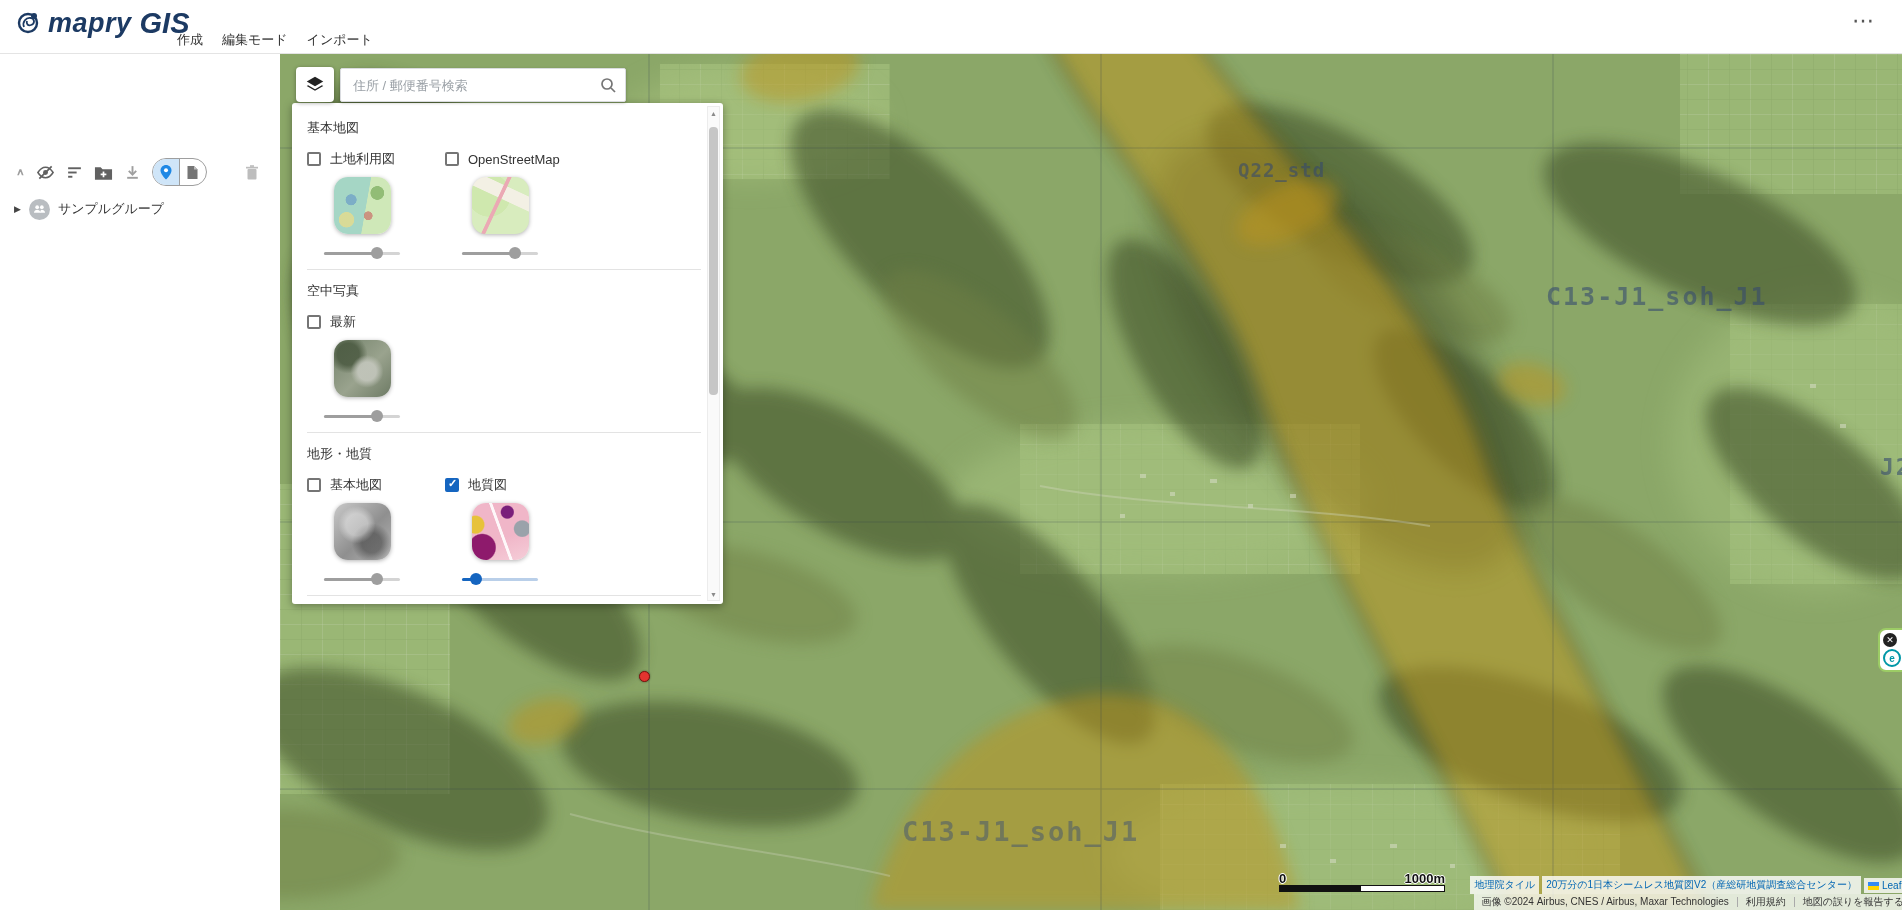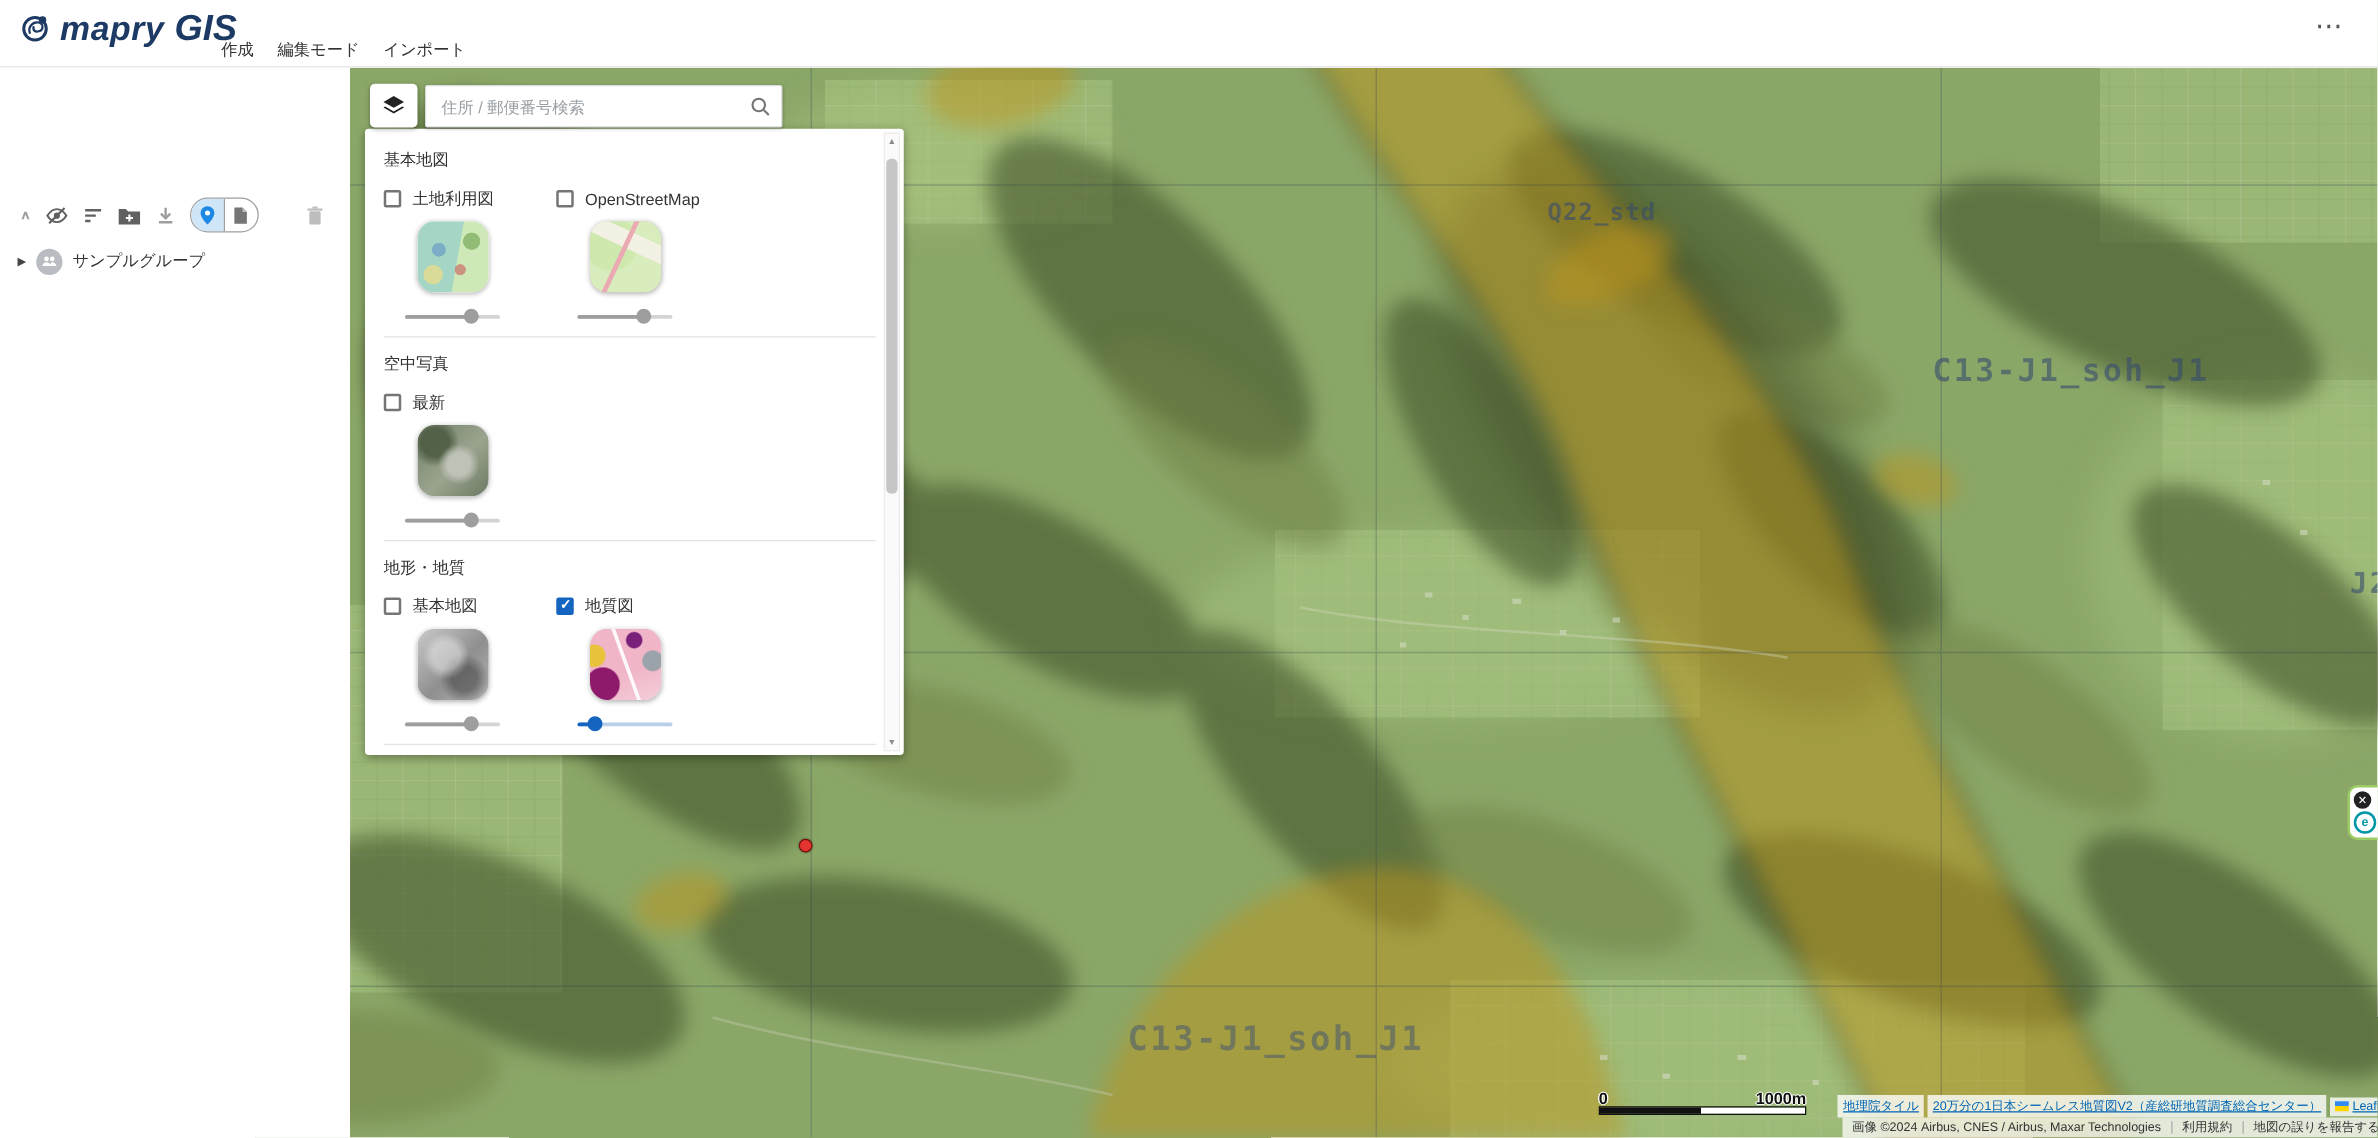--- a/index.html
+++ b/index.html
@@ -85,21 +85,21 @@
   #scroll-up{top:0;}
   #scroll-down{bottom:0;}
   #scroll-thumb{position:absolute;left:1px;top:20px;width:9px;height:268px;background:#c6c6c6;border-radius:4px;cursor:pointer;}
 
   
   #scalebar{position:absolute;left:999px;top:817px;width:166px;pointer-events:none;}
   #scalebar .labels{display:flex;justify-content:space-between;font-size:13px;font-weight:bold;color:#111;text-shadow:-1px 0 #fff,1px 0 #fff,0 -1px #fff,0 1px #fff;height:14px;}
   #scalebar .bar{height:5px;border:1px solid #111;background:linear-gradient(to right,#111 0 49.5%,#fff 49.5%);}
   #attr1{position:absolute;right:-14px;top:822px;display:flex;gap:3px;align-items:center;font-size:10px;}
   #attr1 .chip{background:rgba(255,255,255,.8);padding:2px 4px;white-space:nowrap;}
-  #attr1 a{color:#0065b3;text-decoration:underline;cursor:pointer;}
+  #attr1 a{color:#0065b3;cursor:pointer;}
   #attr2{position:absolute;right:-6px;top:840px;height:16px;display:flex;align-items:center;gap:8px;background:rgba(255,255,255,.75);font-size:10px;color:#333;padding:0 4px 0 8px;white-space:nowrap;}
   #attr2 .sep{width:1px;height:10px;background:#aaa;}
   #attr2 .link{color:#333;cursor:pointer;}
   .flag{display:inline-block;width:11px;height:8px;background:linear-gradient(#338af3 0 50%,#ffd500 50%);margin-right:3px;vertical-align:-1px;}
 
   svg.ic{display:block;}
 </style>
 </head>
 <body>
 

